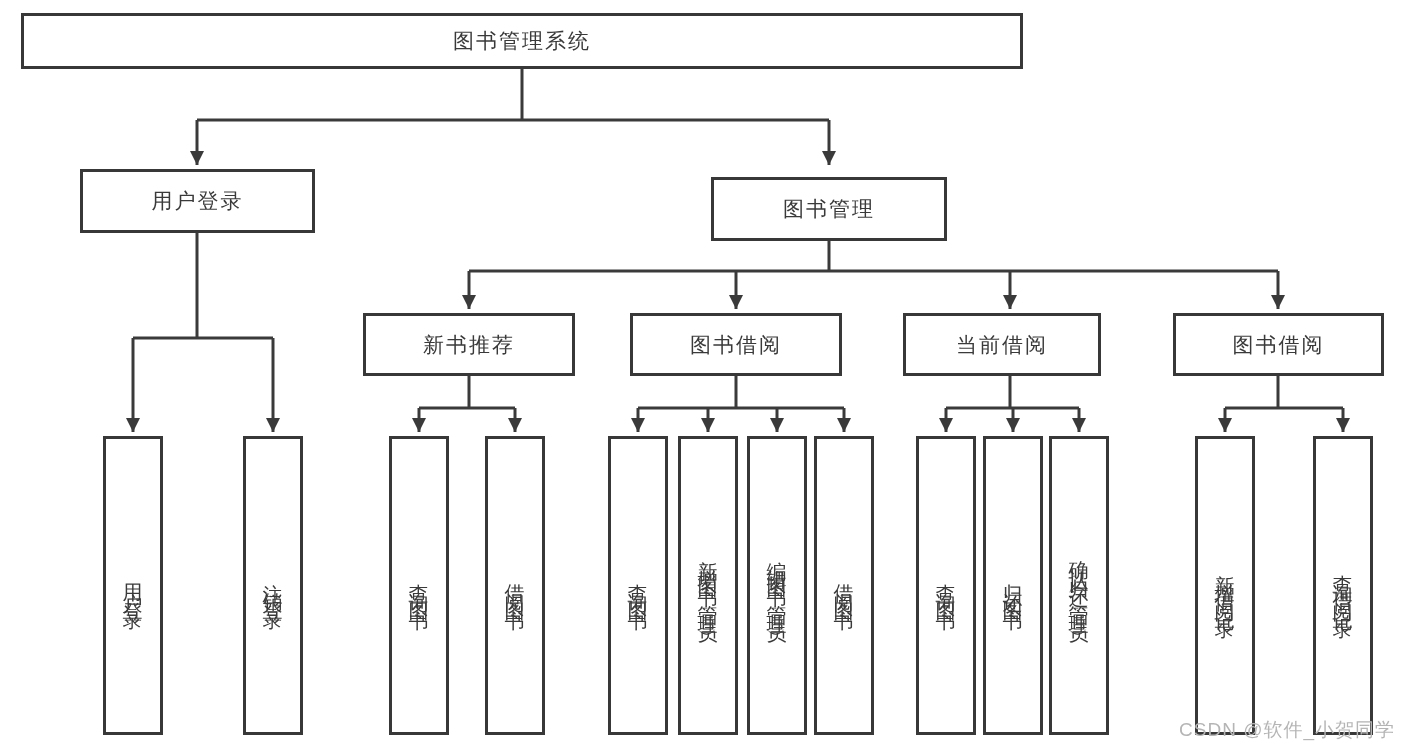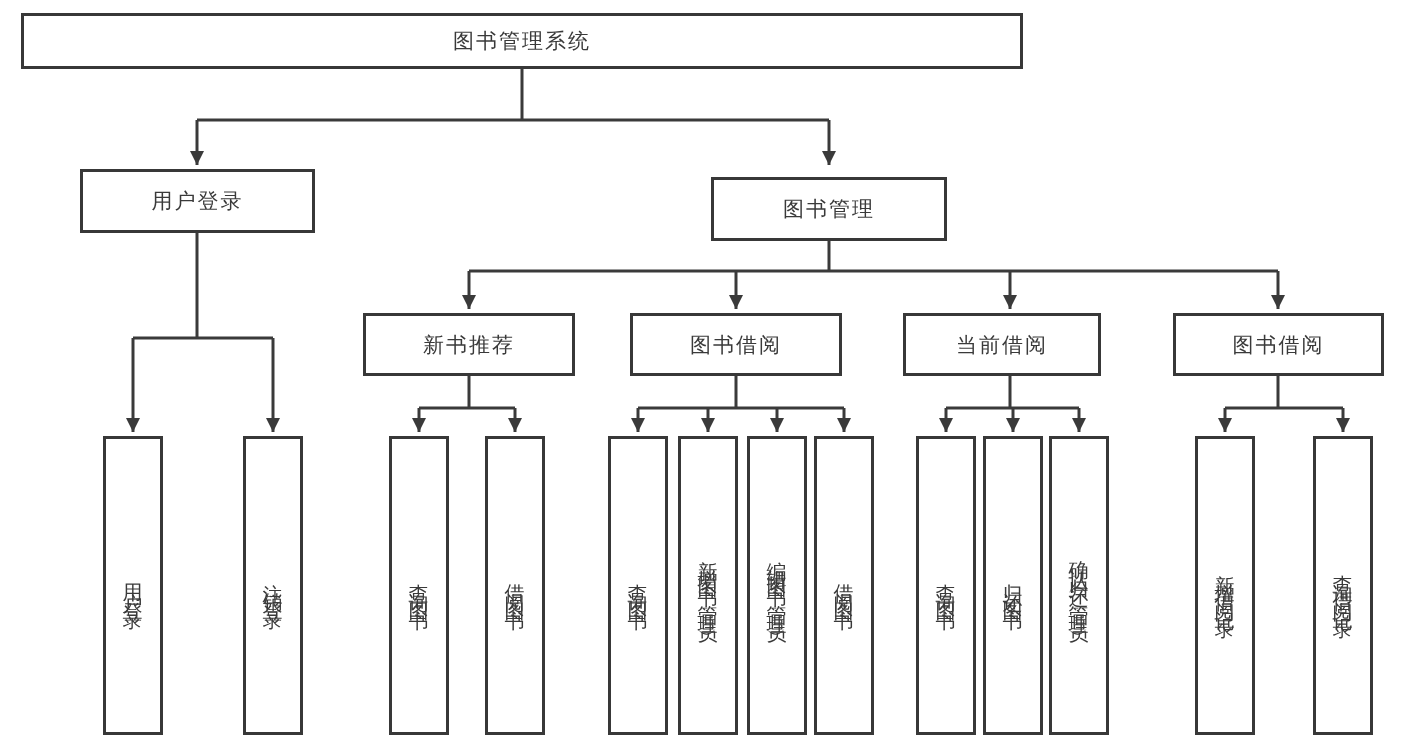--- a/index.html
+++ b/index.html
@@ -148,14 +148,15 @@
     <span class="vlabel">确认归还（管理员）</span>
   </div>
 
   <div class="node v" style="left:1195px; top:436px; width:60px; height:299px;">
     <span class="vlabel">新增借阅记录</span>
   </div>
   <div class="node v" style="left:1313px; top:436px; width:60px; height:299px;">
     <span class="vlabel">查询借阅记录</span>
   </div>
 
+  <div class="watermark">CSDN @软件_小贺同学</div>
 
 </div>
 
 </body></html>

